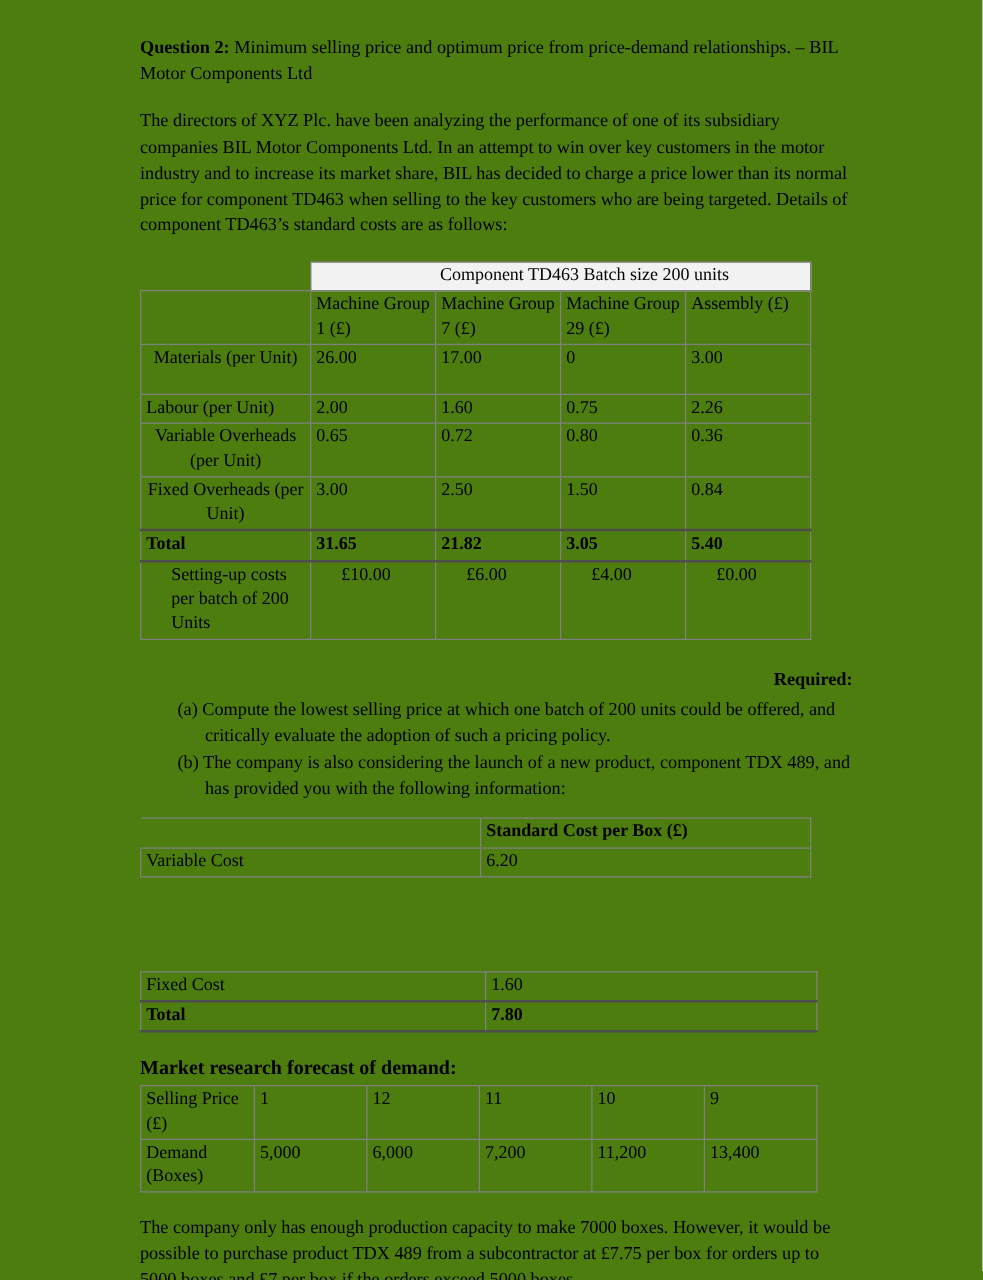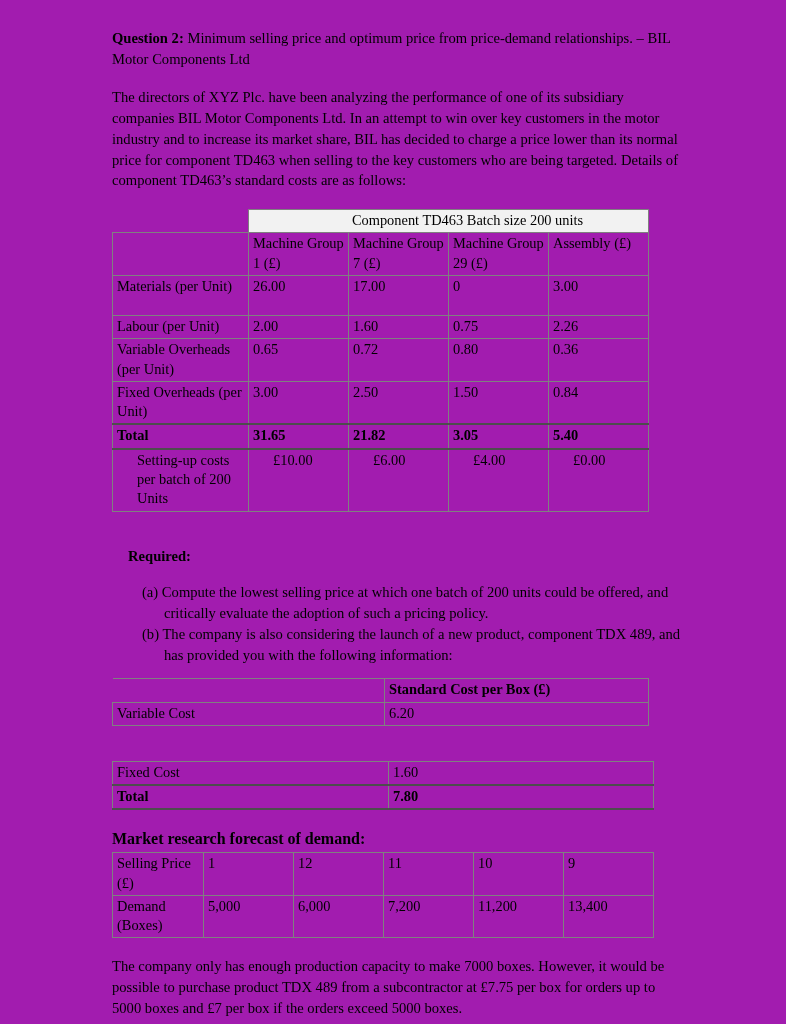--- a/index.html
+++ b/index.html
@@ -11,41 +11,42 @@
     width: 786px;
     height: 1024px;
     font-family: "Liberation Serif", "DejaVu Serif", serif;
     color: #000000;
     -webkit-font-smoothing: antialiased;
   }
   .page {
     position: relative;
     width: 786px;
     height: 1024px;
-    background: #a21caf;
+    background: #4d7c0f;
     box-sizing: border-box;
     padding: 28px 100px 0 112px;
   }
   .para {
     font-size: 14.6px;
     line-height: 1.42;
     margin: 0;
     text-align: left;
   }
   .bold { font-weight: bold; }
   .spacer-sm { height: 13px; }
   .spacer-md { height: 18px; }
   .spacer-lg { height: 22px; }
 
   
   .req-head {
     font-size: 14.6px;
     font-weight: bold;
     line-height: 1.42;
-    margin: 16px;
+    margin: 4px;
+    text-align: right;
   }
   .req-list {
     margin: 0;
     padding: 0;
     list-style: none;
   }
   .req-item {
     font-size: 14.6px;
     line-height: 1.42;
     padding-left: 52px;
@@ -78,37 +79,37 @@
   .t-main { width: 536px; }
   .t-main .c0 { width: 136px; }
   .t-main .c1, .t-main .c2, .t-main .c3, .t-main .c4 { width: 100px; }
   .t-main .blank-cell { border-left: none; border-top: none; }
   .t-main .hdr-span {
     background: #f2f2f2;
     text-align: center;
     padding-left: 42px;
   }
   .t-main .grp-hdr { height: 36px; }
-  .t-main .tall { height: 36px; }
+  .t-main .tall { height: 36px; text-align: center; }
   .t-main .total-row td {
     font-weight: bold;
     border-top: 2px solid #4d4d4d;
     border-bottom: 2px solid #4d4d4d;
   }
   .t-main .setup-row td { height: 58px; padding-left: 24px; }
 
   
   .t-sc1 { width: 536px; }
   .t-sc1 .c0 { width: 272px; }
   .t-sc1 .c1 { width: 264px; }
   .t-sc1 .hdr-cell { font-weight: bold; }
   .t-sc1 .blank-cell { border-left: none; border-top: none; border-right: none; }
   .t-sc1 .hdr-row td { border-top: 1px solid #808080; }
 
-  .t-sc2 { width: 541px; }
+  .t-sc2 { width: 541px; margin-top: 40px; }
   .t-sc2 .c0 { width: 276px; }
   .t-sc2 .c1 { width: 265px; }
   .t-sc2 .total-row td {
     font-weight: bold;
     border-top: 2px solid #4d4d4d;
     border-bottom: 2px solid #4d4d4d;
   }
 
   
   .t-demand { width: 541px; border-radius: 15px; }

